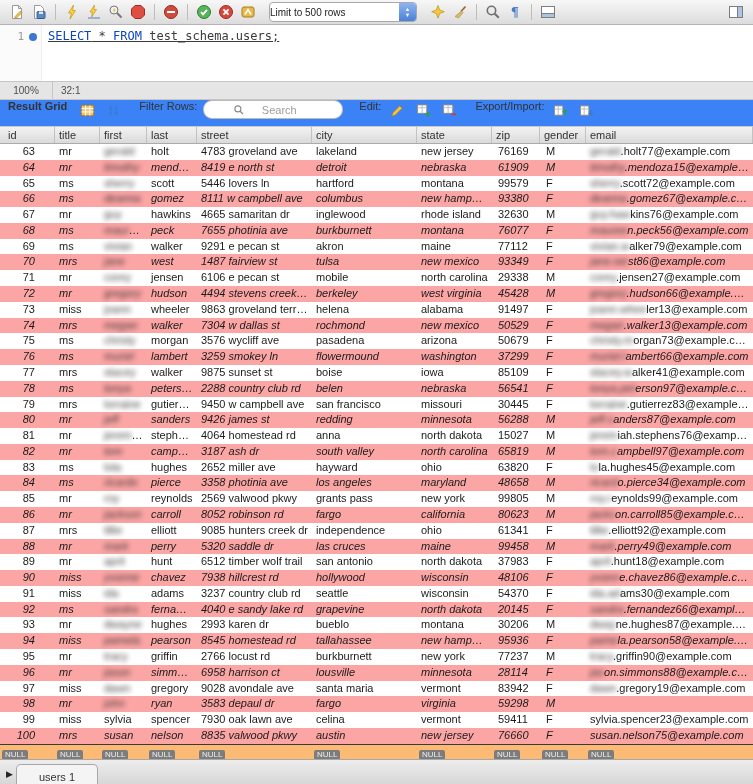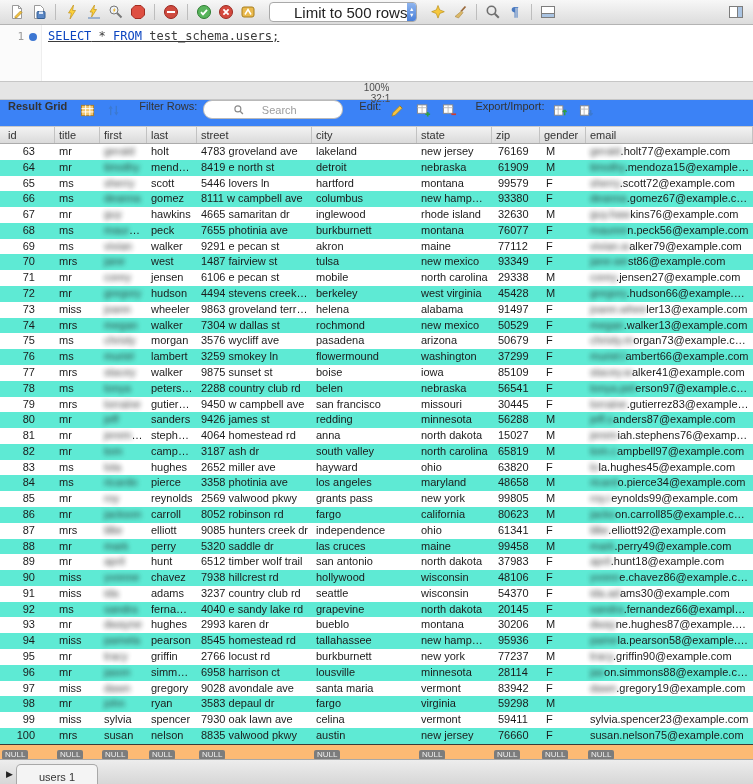--- a/index.html
+++ b/index.html
@@ -8,38 +8,38 @@
 
   
   .toolbar { height:24px; display:flex; align-items:center; padding:0 6px;
     background:linear-gradient(#f7f7f7,#dcdcdc); border-bottom:1px solid #b3b3b3; }
   .tbtn { width:22px; height:20px; display:flex; align-items:center; justify-content:center; flex:0 0 auto; }
   .tbtn svg { width:16px; height:16px; }
   .sep { width:1px; height:16px; background:#bdbdbd; margin:0 5px; flex:0 0 auto; }
   .pilcrow { font:bold 13px "DejaVu Serif",serif; color:#4a7ac0; }
   .combo { display:flex; align-items:center; height:20px; background:#fff; border:1px solid #a9a9a9;
     border-radius:4px; margin:0 10px; width:148px; box-sizing:border-box; overflow:hidden; flex:0 0 auto; }
-  .combo-label { flex:1; font-size:15px; color:#222; padding-left:24px; white-space:nowrap; }
+  .combo-label { flex:1; font-size:10px; color:#222; padding-left:0; white-space:nowrap; }
   .combo-stepper { width:17px; height:100%; background:linear-gradient(#8fb5ef,#4a80d9);
     display:flex; flex-direction:column; align-items:center; justify-content:center;
     color:#fff; font-size:5.5px; line-height:6px; }
   .mla { margin-left:auto; }
 
   
   .editor { display:flex; height:56px; background:#fff; }
   .gutter { width:42px; display:flex; align-items:flex-start; justify-content:flex-end;
     padding:5px 0 0 0; box-sizing:border-box; background:#fbfbfb; border-right:1px solid #eee; }
   .lineno { font:11px "DejaVu Sans Mono",monospace; color:#9b9b9b; }
   .stmt-dot { width:8px; height:8px; border-radius:50%; background:#3c76d2; margin:3px 4px 0 5px; }
   .code { padding:4px 0 0 6px; font:12px "DejaVu Sans Mono",monospace; color:#3b3b3b; white-space:pre;text-decoration:underline; }
   .kw { color:#0b45c0; }
 
   
   .statusbar { height:17px; background:#e5e5e5; border-top:1px solid #c6c6c6; border-bottom:1px solid #c6c6c6;
-    display:flex; align-items:center; font-size:10px; color:#4d4d4d;flex-direction:column; }
+    display:flex; align-items:center; font-size:10px; color:#4d4d4d; }
   .zoom { width:52px; text-align:center; }
   .vdiv { width:1px; height:100%; background:#c6c6c6; }
   .caret { margin-left:8px; }
 
   
   .resultbar { height:26px; display:flex; align-items:flex-start; background:#3b82f6;
     border-bottom:1px solid #c9c9c9; padding:0 8px; gap:6px; font-size:11px; color:#333; }
   .rtitle { font-weight:bold; margin-right:4px; }
   .rbtn { width:20px; height:20px; display:flex; align-items:center; justify-content:center; flex:0 0 auto; }
   .rbtn svg { width:15px; height:15px; }
@@ -49,21 +49,21 @@
   .searchbox input { border:none; outline:none; width:52px; font:11px "Liberation Sans",sans-serif;
     color:#444; background:transparent; }
   .searchbox input::placeholder { color:#9d9d9d; }
 
   
   .thead { display:flex; background:linear-gradient(#f3f3f3,#dadada); border-bottom:1px solid #ababab; }
   .th { box-sizing:border-box; padding:0 4px; overflow:hidden; white-space:nowrap; text-overflow:ellipsis;
     border-right:1px solid #c2c2c2; font-size:11px; color:#333; height:16px; line-height:16px; flex:0 0 auto; }
   .th.c0 { padding-left:8px; }
   .tr { display:flex; height:15.79px; line-height:15.79px; }
-  .r-a { background:#ffffff; } .r-b { background:#5eead4; }
+  .r-a { background:#ffffff; } .r-b { background:#fca5a5;font-style:italic; }
   .td { box-sizing:border-box; padding:0 4px; overflow:hidden; white-space:nowrap; text-overflow:ellipsis;
     font-size:11px; color:#1b1b1b; height:15.79px; line-height:15.79px; flex:0 0 auto; }
   .td.c0 { text-align:right; padding-right:20px; }
   .td.c7, .td.c8 { padding-left:6px; }
   .c0{width:55px}.c1{width:45px}.c2{width:47px}.c3{width:50px}.c4{width:115px}
   .c5{width:105px}.c6{width:75px}.c7{width:48px}.c8{width:46px}.c9{width:167px}
   .blur { filter:blur(2.5px); opacity:.85; }
 
   .nullrow { display:flex; background:#fdba74; height:14px; align-items:center; border-top:1px solid #3a3a3a; }
   .ntd { box-sizing:border-box; padding:0 2px; flex:0 0 auto; }

